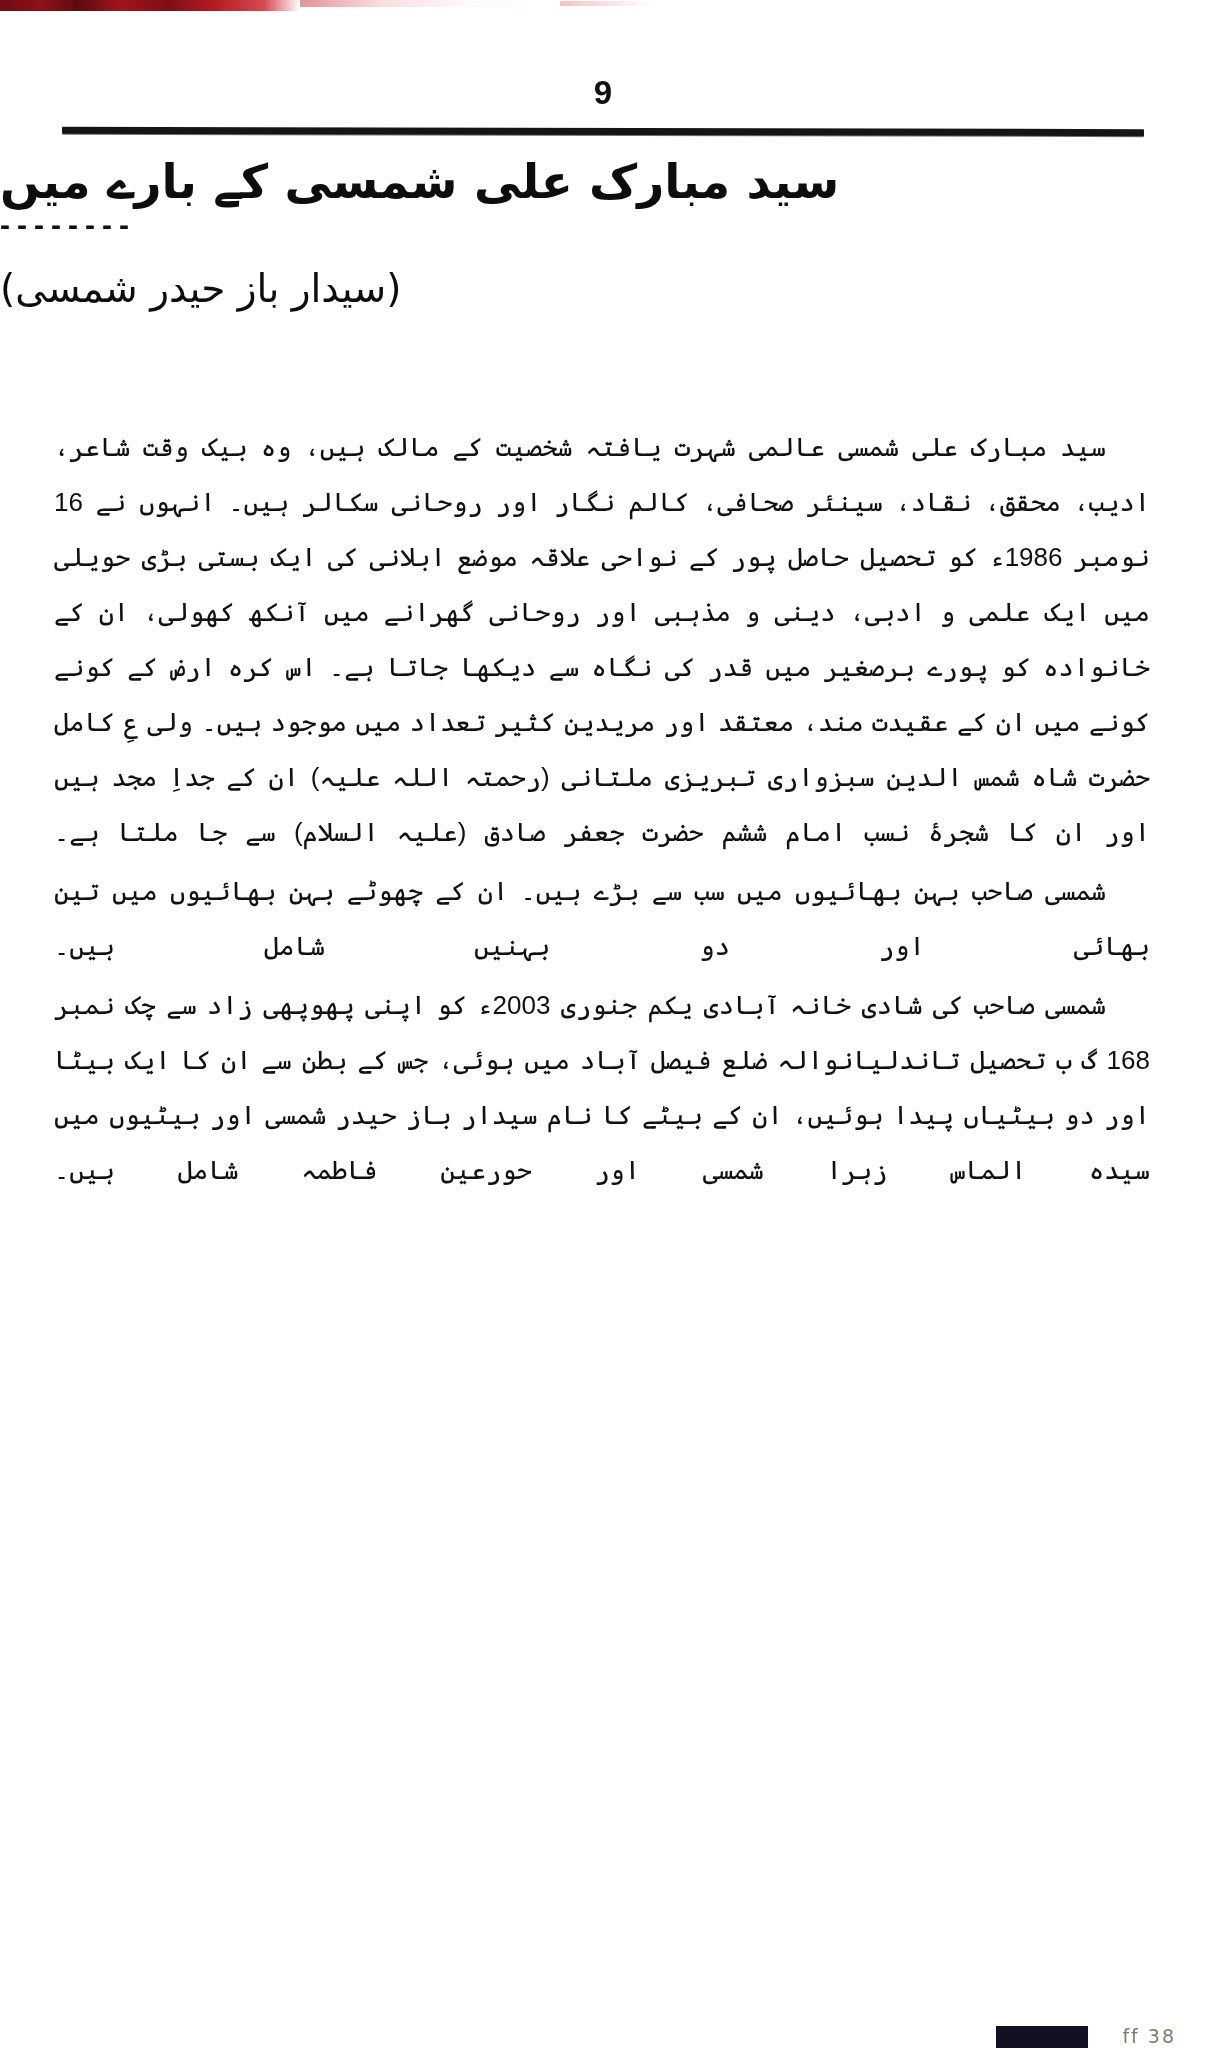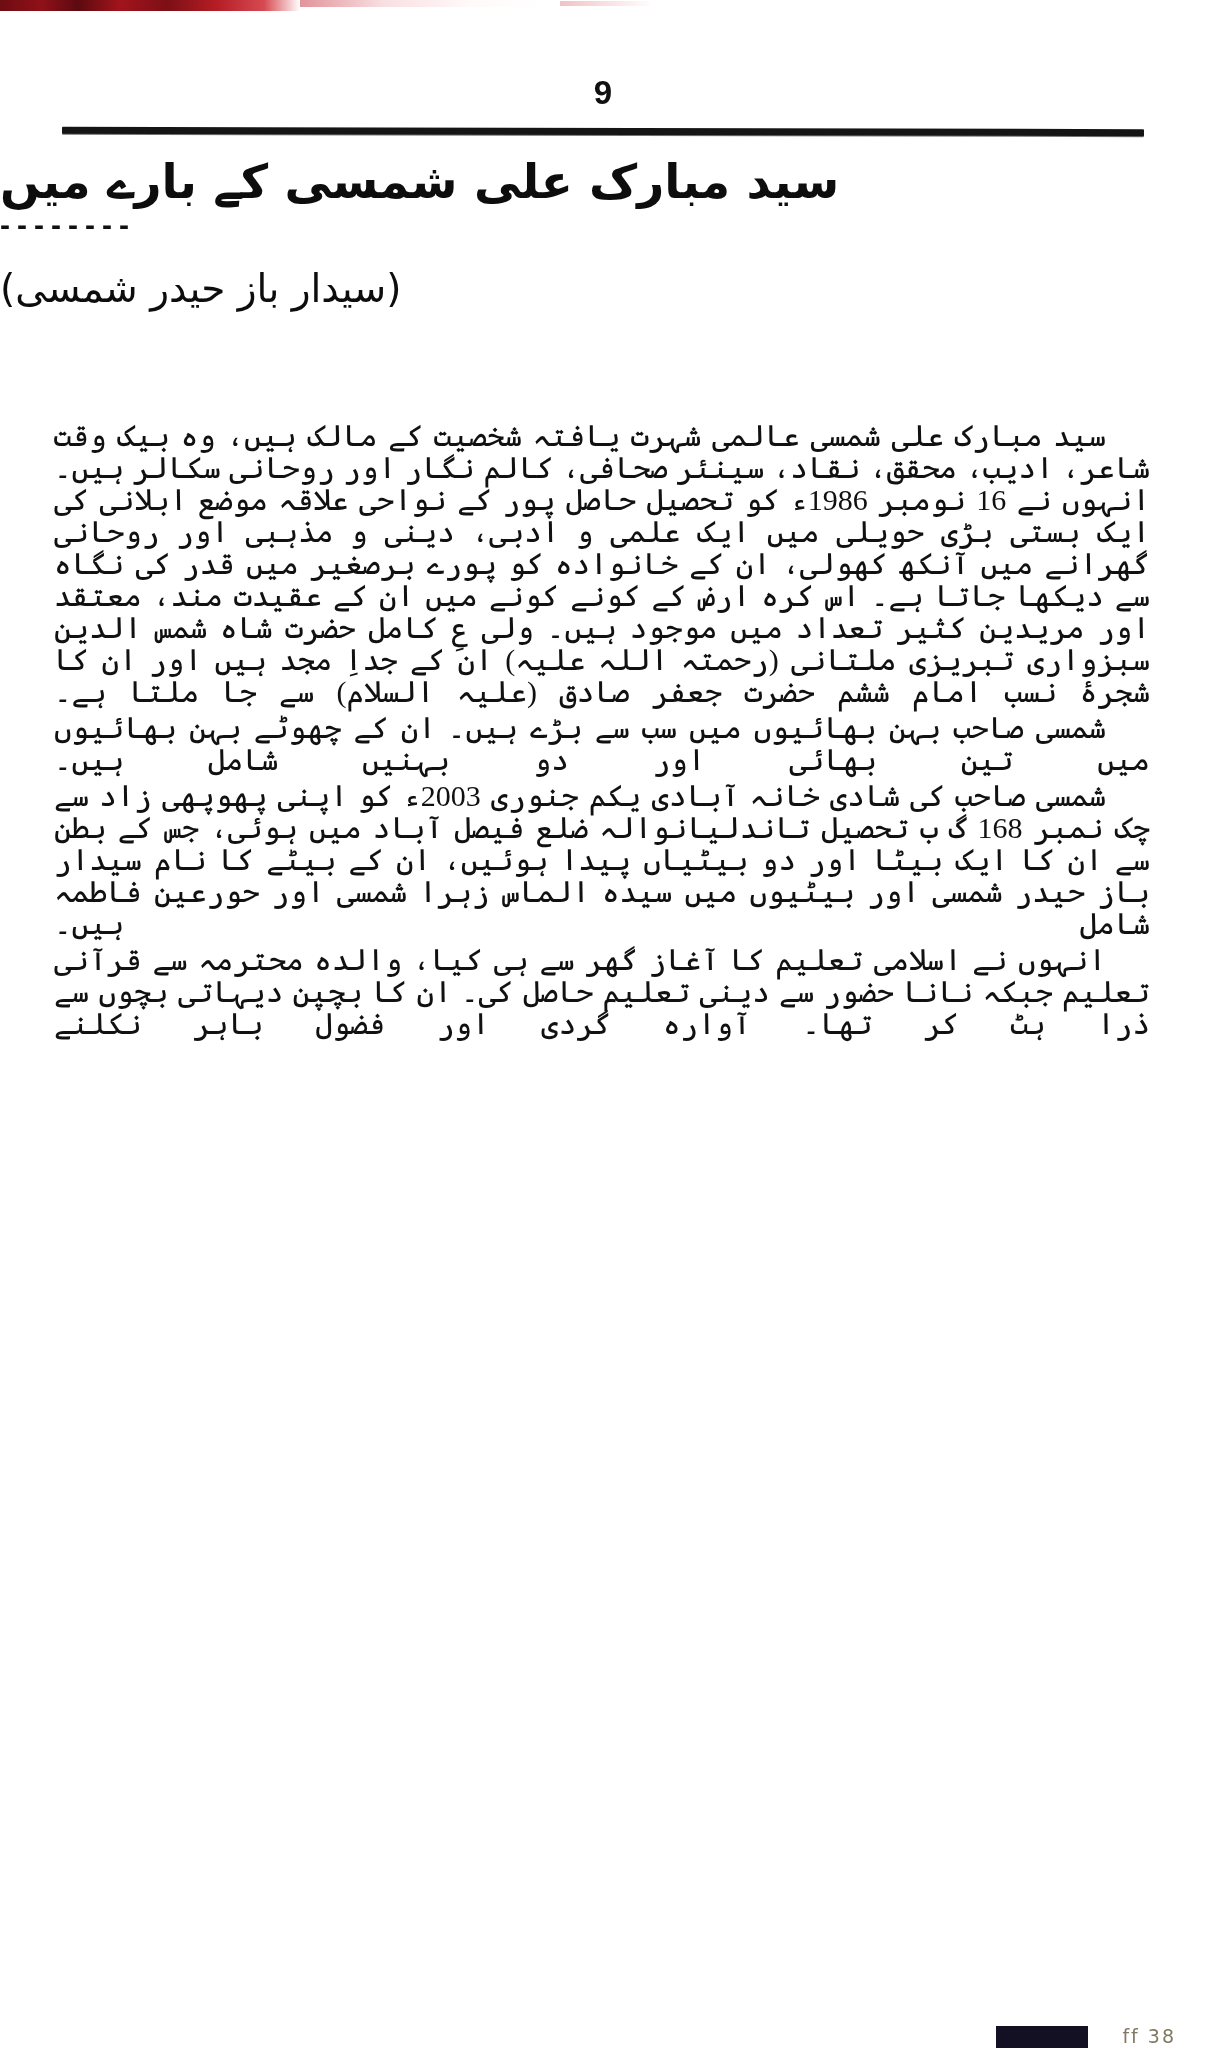--- a/index.html
+++ b/index.html
@@ -145,23 +145,23 @@
 
   
   .body-text {
     position: absolute;
     top: 420px;
     right: 56px;
     width: 1096px;
     direction: rtl;
     text-align: justify;
     text-align-last: justify;
-    font-family: Liberation Serif, serif;
-    font-size: 30px;
-    line-height: 32px;
+    font-family: Liberation Sans, sans-serif;
+    font-size: 26px;
+    line-height: 55px;
     color: #111111;
     letter-spacing: -0.6px;
     word-spacing: 1px;
   }
 
   .body-text p {
     margin: 0 0 4px 0;
     text-indent: 44px;
   }
 </style>
@@ -181,19 +181,18 @@
   <div class="title-block">
     <div class="doc-title">سید مبارک علی شمسی کے بارے میں</div>
     <div class="title-dashes">--------</div>
     <div class="doc-byline">(سیدار باز حیدر شمسی)</div>
   </div>
 
   <div class="body-text">
     <p>سید مبارک علی شمسی عالمی شہرت یافتہ شخصیت کے مالک ہیں، وہ بیک وقت شاعر، ادیب، محقق، نقاد، سینئر صحافی، کالم نگار اور روحانی سکالر ہیں۔ انہوں نے 16 نومبر 1986ء کو تحصیل حاصل پور کے نواحی علاقہ موضع ابلانی کی ایک بستی بڑی حویلی میں ایک علمی و ادبی، دینی و مذہبی اور روحانی گھرانے میں آنکھ کھولی، ان کے خانوادہ کو پورے برصغیر میں قدر کی نگاہ سے دیکھا جاتا ہے۔ اس کرہ ارض کے کونے کونے میں ان کے عقیدت مند، معتقد اور مریدین کثیر تعداد میں موجود ہیں۔ ولی عِ کامل حضرت شاہ شمس الدین سبزواری تبریزی ملتانی (رحمتہ اللہ علیہ) ان کے جداِ مجد ہیں اور ان کا شجرۂ نسب امام ششم حضرت جعفر صادق (علیہ السلام) سے جا ملتا ہے۔</p>
     <p>شمسی صاحب بہن بھائیوں میں سب سے بڑے ہیں۔ ان کے چھوٹے بہن بھائیوں میں تین بھائی اور دو بہنیں شامل ہیں۔</p>
     <p>شمسی صاحب کی شادی خانہ آبادی یکم جنوری 2003ء کو اپنی پھوپھی زاد سے چک نمبر 168 گ ب تحصیل تاندلیانوالہ ضلع فیصل آباد میں ہوئی، جس کے بطن سے ان کا ایک بیٹا اور دو بیٹیاں پیدا ہوئیں، ان کے بیٹے کا نام سیدار باز حیدر شمسی اور بیٹیوں میں سیدہ الماس زہرا شمسی اور حورعین فاطمہ شامل ہیں۔</p>
-    <p>انہوں نے اسلامی تعلیم کا آغاز گھر سے ہی کیا، والدہ محترمہ سے قرآنی تعلیم جبکہ نانا حضور سے دینی تعلیم حاصل کی۔ ان کا بچپن دیہاتی بچوں سے ذرا ہٹ کر تھا۔ آوارہ گردی اور فضول باہر نکلنے</p>
   </div>
 
   <div class="scan-band-bottom"></div>
   <div class="scan-band-bottom-text">ff 38</div>
 
 </div>
 
 </body></html>

